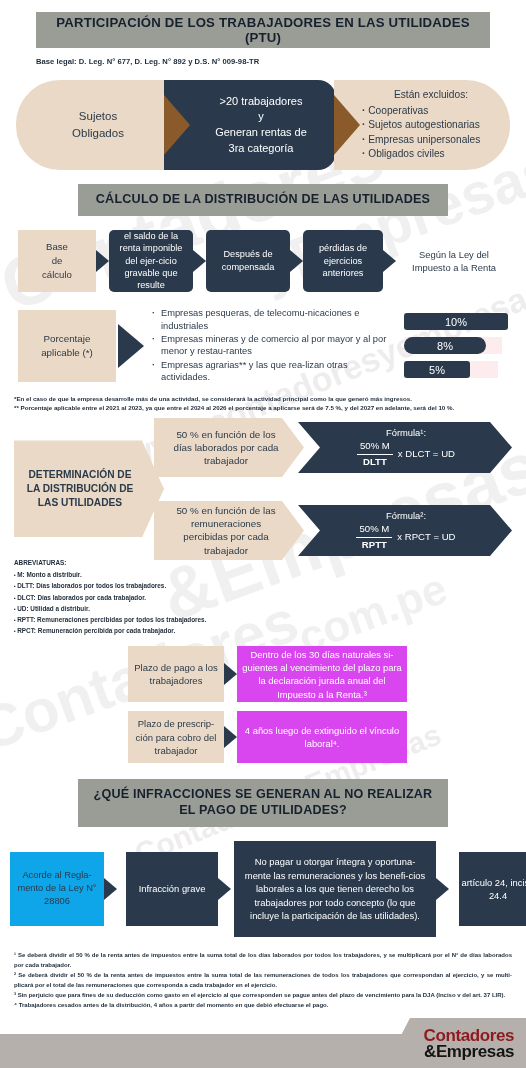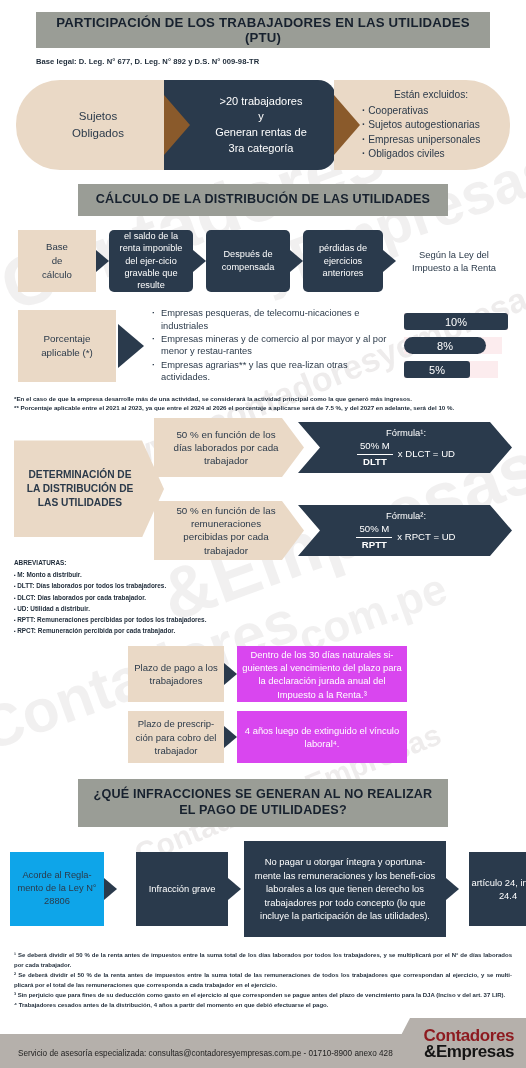--- a/index.html
+++ b/index.html
@@ -317,21 +317,21 @@
     background: #0ea5e9;
     display: flex; align-items: center; justify-content: center;
     text-align: center; font-size: 9.3px; line-height: 1.42;
     padding: 4px;
   }
   #infr-2 {
     flex: 0 0 92px; height: 74px;
     background: #2a3a4c; color: #fff;
     display: flex; align-items: center; justify-content: center;
     font-size: 9.4px;
-    margin-left: 19px;
+    margin-left: 9px;
   }
   #infr-3 {
     flex: 0 0 202px; height: 96px;
     background: #2a3a4c; color: #fff;
     display: flex; align-items: center; justify-content: center;
     text-align: center; font-size: 9.4px; line-height: 1.42;
     padding: 6px 8px;
     margin-left: 3px;
   }
   #infr-4 {
@@ -581,18 +581,17 @@
     <p>² Se deberá dividir el 50 % de la renta antes de impuestos entre la suma total de las remuneraciones de todos los trabajadores que correspondan al ejercicio, y se multi-plicará por el total de las remuneraciones que corresponda a cada trabajador en el ejercicio.</p>
     <p>³ Sin perjuicio que para fines de su deducción como gasto en el ejercicio al que corresponden se pague antes del plazo de vencimiento para la DJA (Inciso v del art. 37 LIR).</p>
     <p>⁴ Trabajadores cesados antes de la distribución, 4 años a partir del momento en que debió efectuarse el pago.</p>
   </div>
 
 </div>
 
 <div id="footer">
   <div id="footer-notch"></div>
   <div id="footer-band"></div>
-  <div id="footer-text">Servicio de asesoría especializada: consultas@contadoresyempresas.com.pe - 01710-8900 anexo 428</div>
   <div id="logo">
     <div class="l1">Contadores</div>
     <div class="l2">&amp;Empresas</div>
   </div>
 </div>
 
 </body></html>

